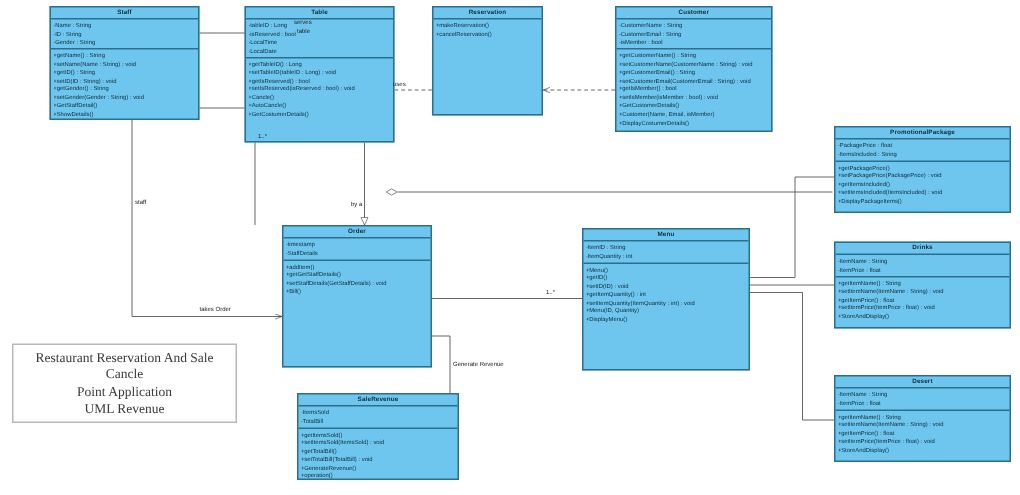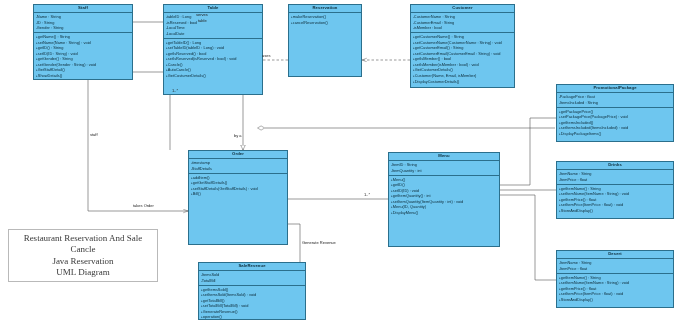--- a/index.html
+++ b/index.html
@@ -245,17 +245,17 @@
   <div class="lbl" style="left:133px;top:203px;">takes Order</div>
   <div class="lbl" style="left:234px;top:133px;">by a</div>
   <div class="lbl" style="left:302px;top:240px;">Generate Revenue</div>
 
   <div class="mult" style="left:172px;top:88px;">1..*</div>
   <div class="mult" style="left:364px;top:192px;">1..*</div>
 
   <div id="title-box">
     <div>Restaurant Reservation And Sale</div>
     <div>Cancle</div>
-    <div>Java Reservation</div>
-    <div>UML Diagram</div>
+    <div>Point Application</div>
+    <div>UML Revenue</div>
   </div>
 
 </div>
 
 </body></html>

